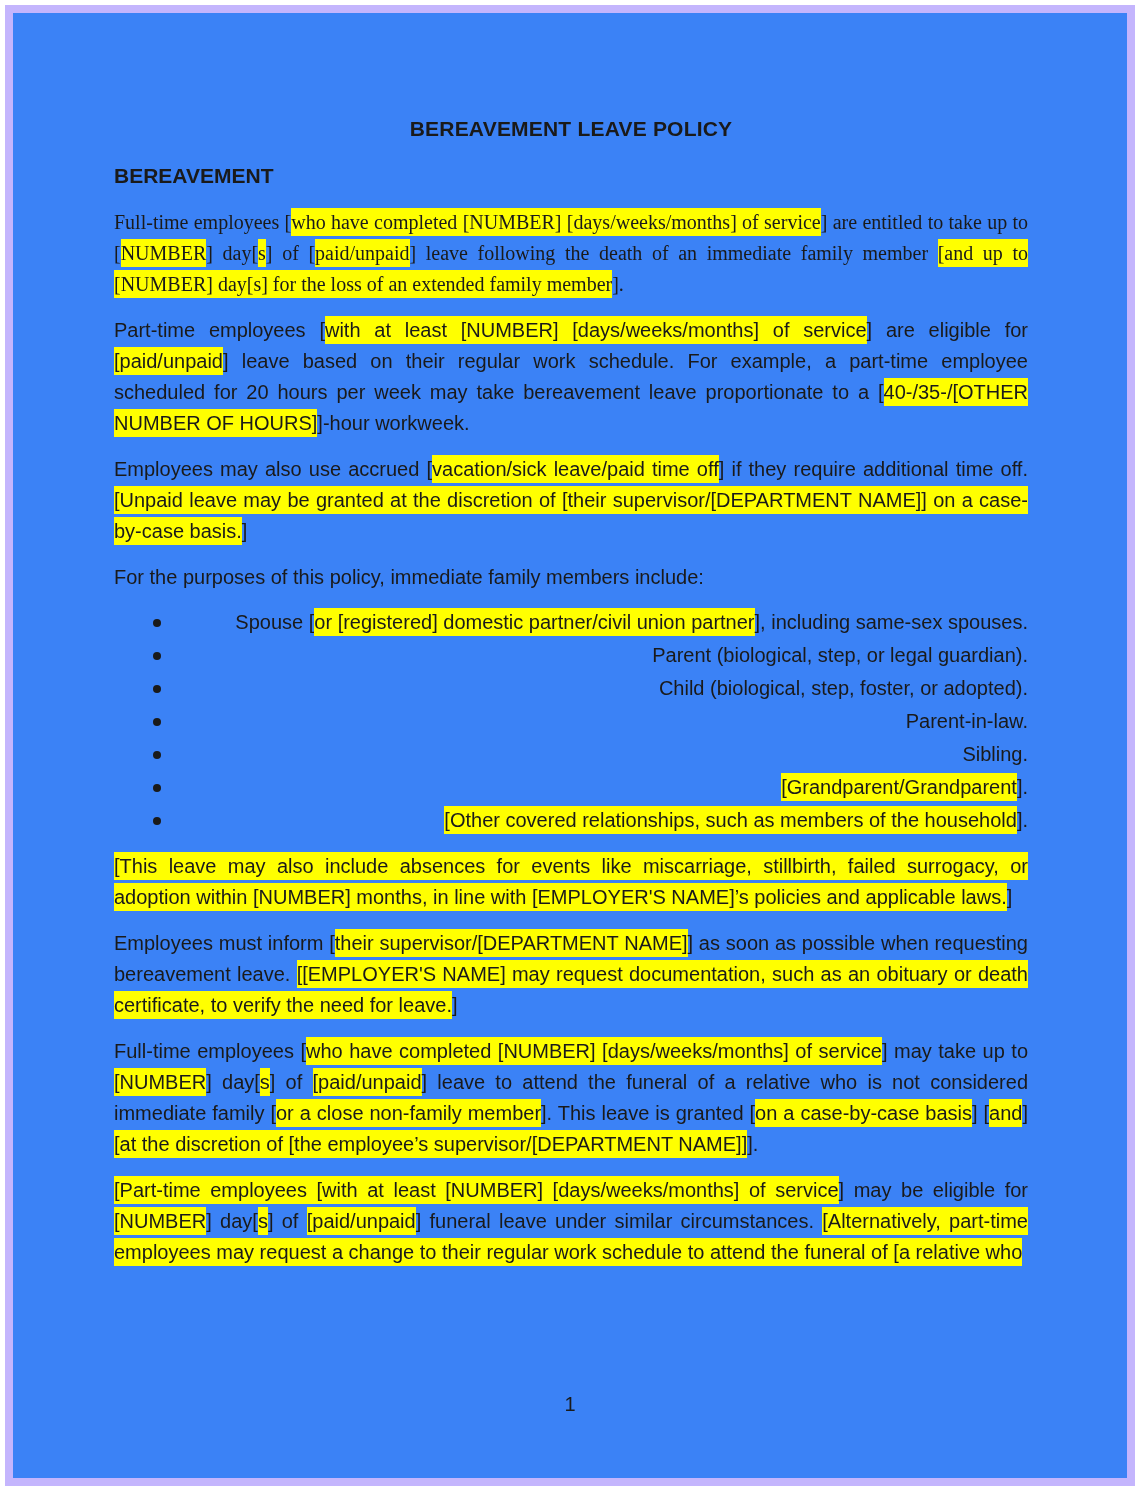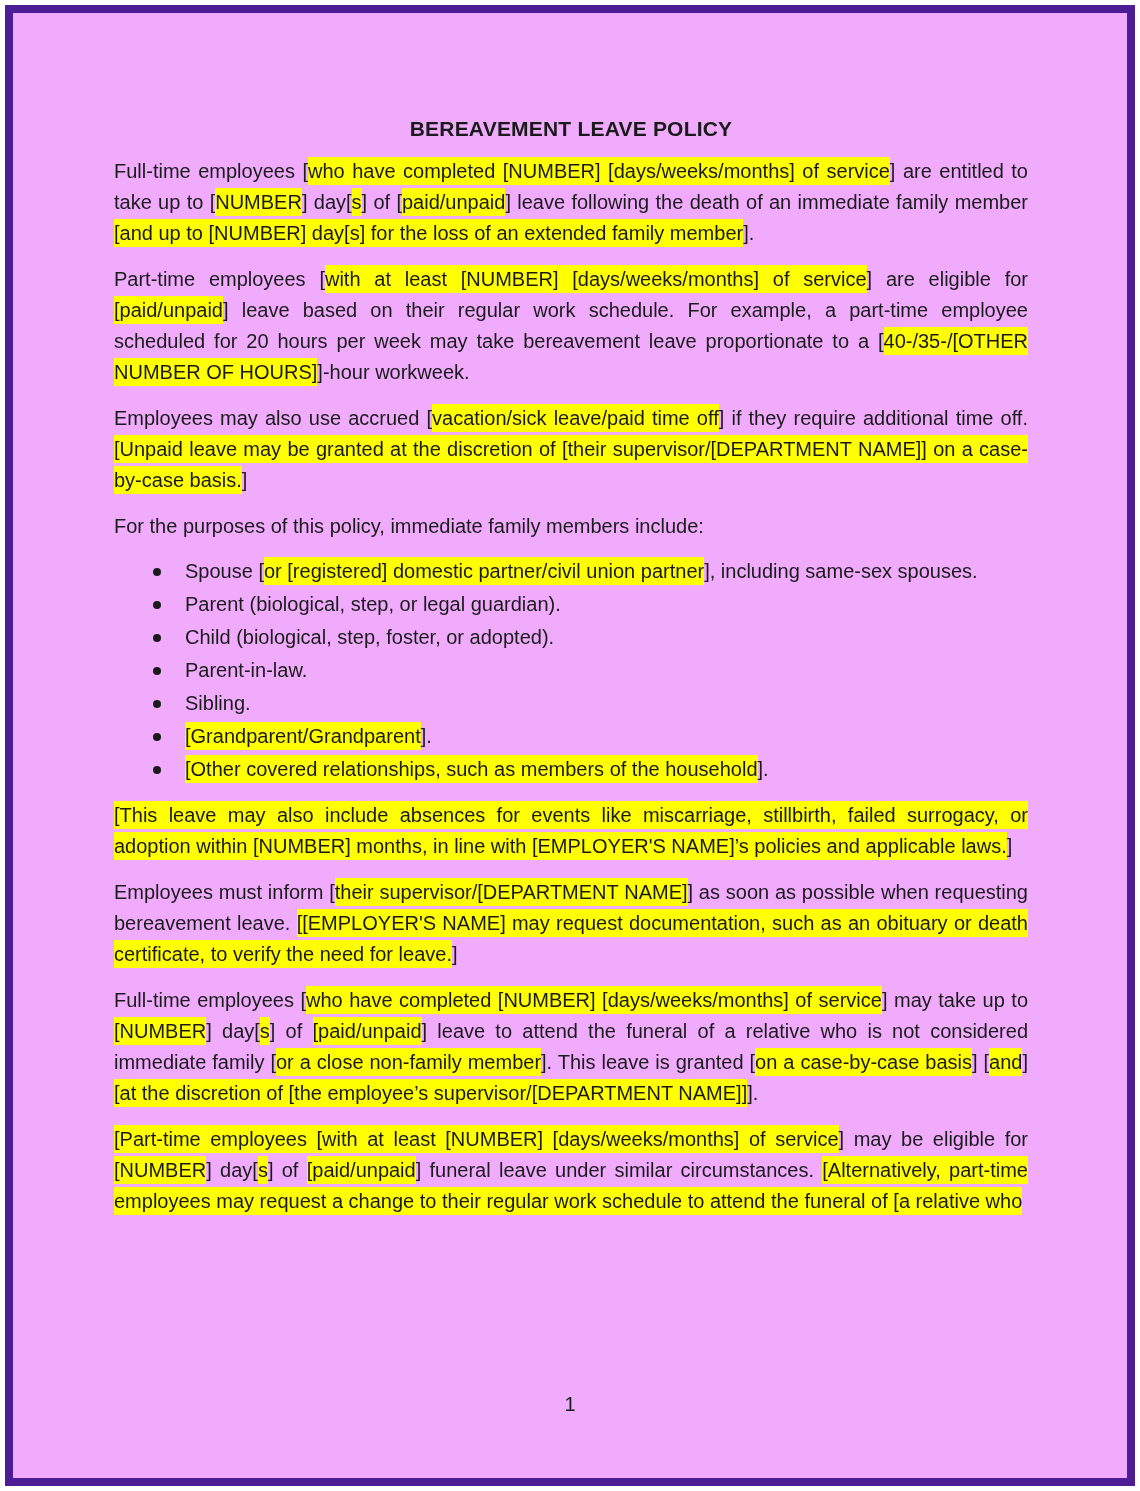--- a/index.html
+++ b/index.html
@@ -11,22 +11,22 @@
     width: 1140px;
     height: 1491px;
     position: relative;
     overflow: hidden;
     font-family: "Liberation Sans", "DejaVu Sans", sans-serif;
     color: #1a1a1a;
   }
   .frame {
     position: absolute;
     inset: 5px;
-    border: 8px solid #4c1d95;
-    background: #f0abfc;
+    border: 8px solid #c4b5fd;
+    background: #3b82f6;
   }
   .content {
     position: absolute;
     top: 0; left: 0; right: 0;
     padding: 104px 99px 0 101px;
   }
   .doc-title {
     font-size: 21px;
     font-weight: bold;
     text-align: center;
@@ -38,25 +38,26 @@
     font-weight: bold;
     line-height: 24px;
     margin: 23px 0 0 0;
   }
   .para {
     font-size: 20px;
     line-height: 31px;
     text-align: justify;
     margin: 15px 0 0 0;
   }
-  .heading + .para { margin-top: 13px; }
+  .heading + .para { margin-top: 19px; font-family: Liberation Serif, serif; }
   .fam-list {
     list-style: none;
     margin: 14px 0 0 0;
     padding: 0;
+    text-align: right;
   }
   .fam-list li {
     position: relative;
     padding-left: 71px;
     font-size: 20px;
     line-height: 31px;
     margin-top: 2px;
   }
   .fam-list li::before {
     content: "";
@@ -82,20 +83,21 @@
   }
 </style>
 </head>
 <body>
 
 <div class="frame">
   <div class="content">
 
     <div class="doc-title">BEREAVEMENT LEAVE POLICY</div>
 
+    <div class="heading">BEREAVEMENT</div>
 
     <p class="para"><span>Full-time employees [</span><span class="hl">who have completed [NUMBER] [days/weeks/months] of service</span><span>] are entitled to take up to [</span><span class="hl">NUMBER</span><span>] day[</span><span class="hl">s</span><span>] of [</span><span class="hl">paid/unpaid</span><span>] leave following the death of an immediate family member </span><span class="hl">[and up to [NUMBER] day[s] for the loss of an extended family member</span><span>].</span></p>
 
     <p class="para"><span>Part-time employees [</span><span class="hl">with at least [NUMBER] [days/weeks/months] of service</span><span>] are eligible for </span><span class="hl">[paid/unpaid</span><span>] leave based on their regular work schedule. For example, a part-time employee scheduled for 20 hours per week may take bereavement leave proportionate to a [</span><span class="hl">40-/35-/[OTHER NUMBER OF HOURS]</span><span>]-hour workweek.</span></p>
 
     <p class="para"><span>Employees may also use accrued [</span><span class="hl">vacation/sick leave/paid time off</span><span>] if they require additional time off. </span><span class="hl">[Unpaid leave may be granted at the discretion of [their supervisor/[DEPARTMENT NAME]] on a case-by-case basis.</span><span>]</span></p>
 
     <p class="para"><span>For the purposes of this policy, immediate family members include:</span></p>
 
     <ul class="fam-list">

